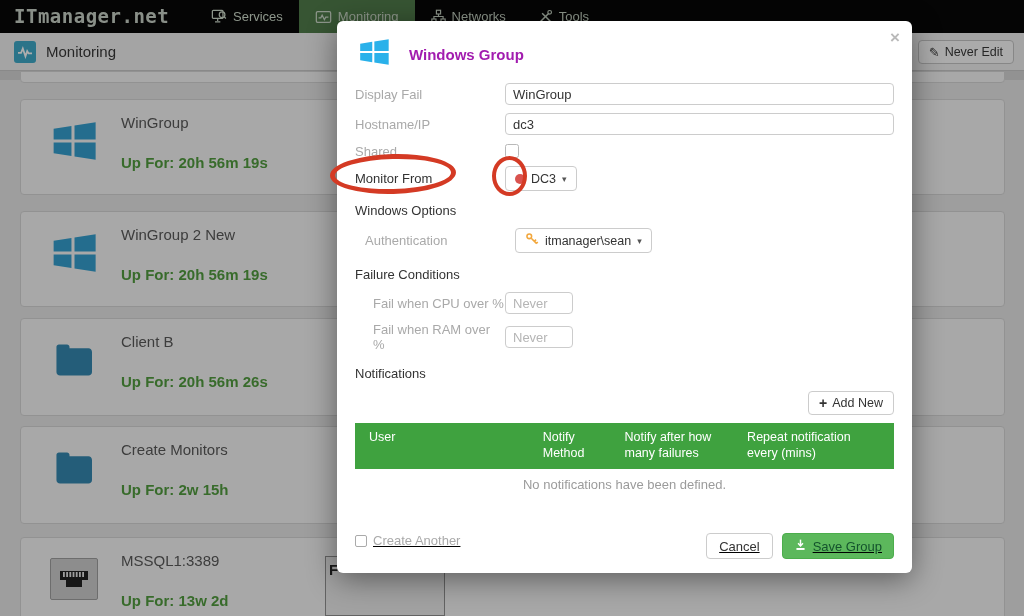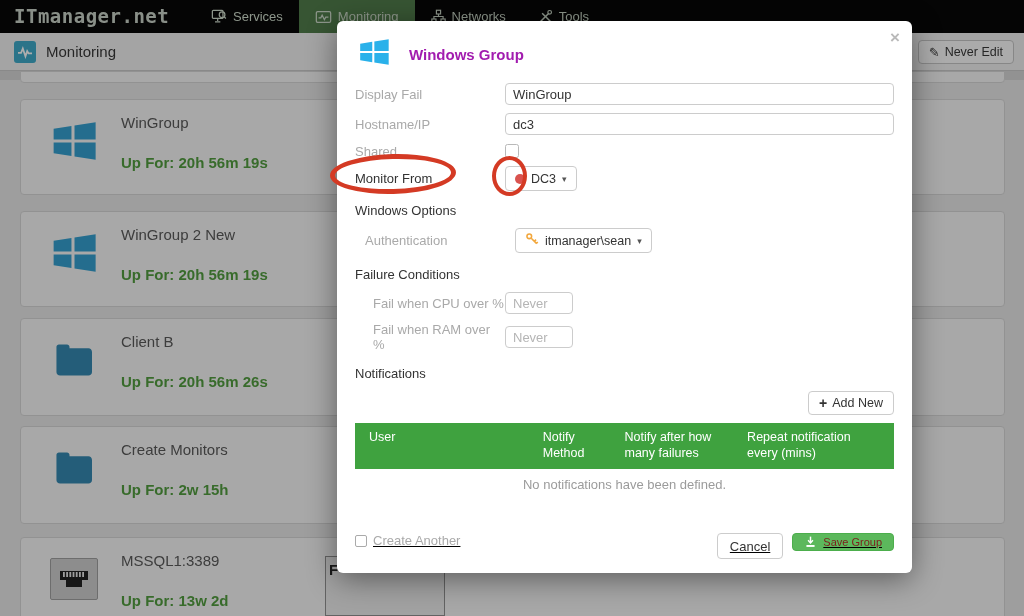--- a/index.html
+++ b/index.html
@@ -66,21 +66,21 @@
   .ntable-head { display:flex; background:#3fa23f; color:#fff; font-size:12.5px; padding:6px 14px 7px 14px; line-height:1.3; min-height:36px; }
   .nth { padding-right:8px; }
   .nth.c1 { width:34%; } .nth.c2 { width:16%; } .nth.c3 { width:24%; } .nth.c4 { width:26%; }
   .empty-msg { text-align:center; font-size:13px; color:#9b9b9b; padding:8px 0 0 0; }
 
   .m-footer { position:absolute; left:18px; right:18px; bottom:14px; display:flex; align-items:flex-start;text-decoration:underline; }
   .create-another { display:flex; align-items:center; gap:6px; font-size:13px; color:#a9a9a9; }
   .cb-sm { width:12px; height:12px; border:1.5px solid #aaa; border-radius:2px; background:#fff; }
   .f-spacer { flex:1; }
   .btn-cancel { background:#fff; border:1px solid #ccc; border-radius:4px; height:26px; padding:0 12px; font-size:13px; color:#333; }
-  .btn-save { background:#5cb85c; border:1px solid #4cae4c; border-radius:4px; height:18px; padding:0 11px; font-size:11px; color:#7f1d1d; display:flex; align-items:center; gap:6px; margin-left:9px; }
+  .btn-save { background:#5cb85c; border:1px solid #4cae4c; border-radius:4px; height:26px; padding:0 11px; font-size:13px; color:#14532d; display:flex; align-items:center; gap:6px; margin-left:9px; }
 
   
   .anno { position:absolute; border:5px solid #d43a24; border-radius:50%; z-index:20; }
   .anno-label { left:330px; top:154px; width:126px; height:40px; transform:rotate(-1.5deg); }
   .anno-box { left:492px; top:156px; width:35px; height:40px; border-width:4px; }
 </style>
 </head>
 <body>
 
 <div class="screen">

